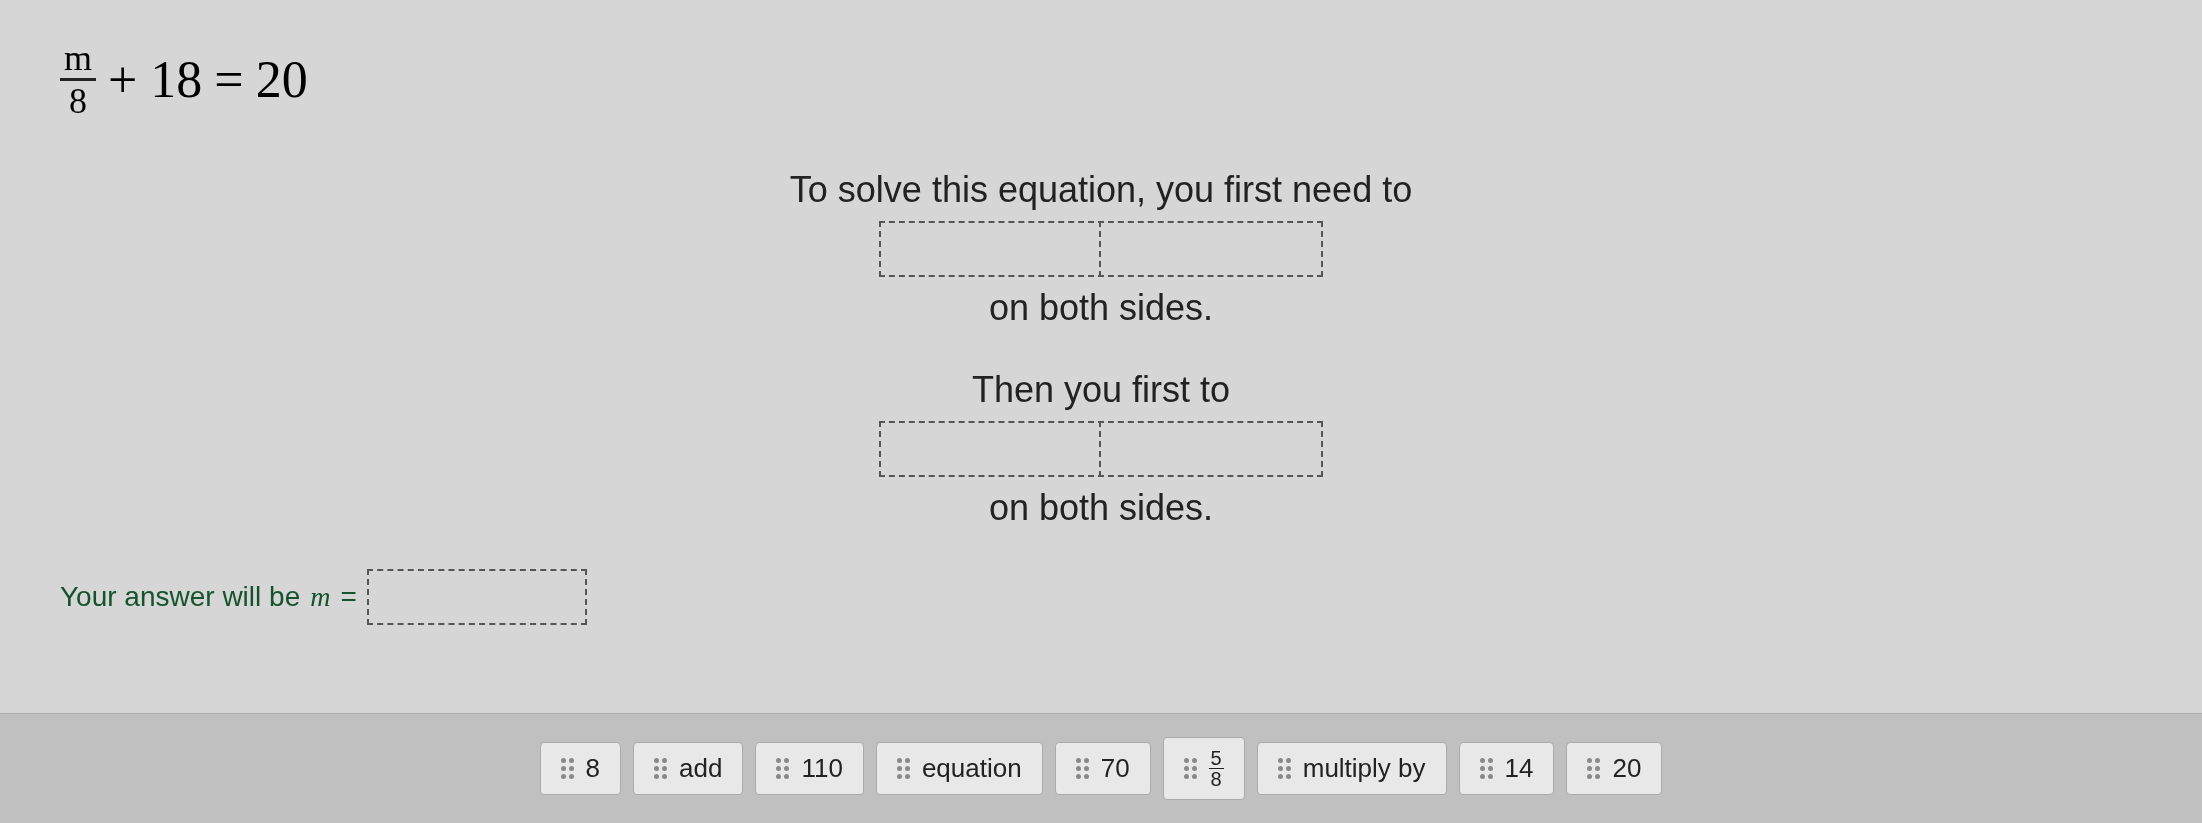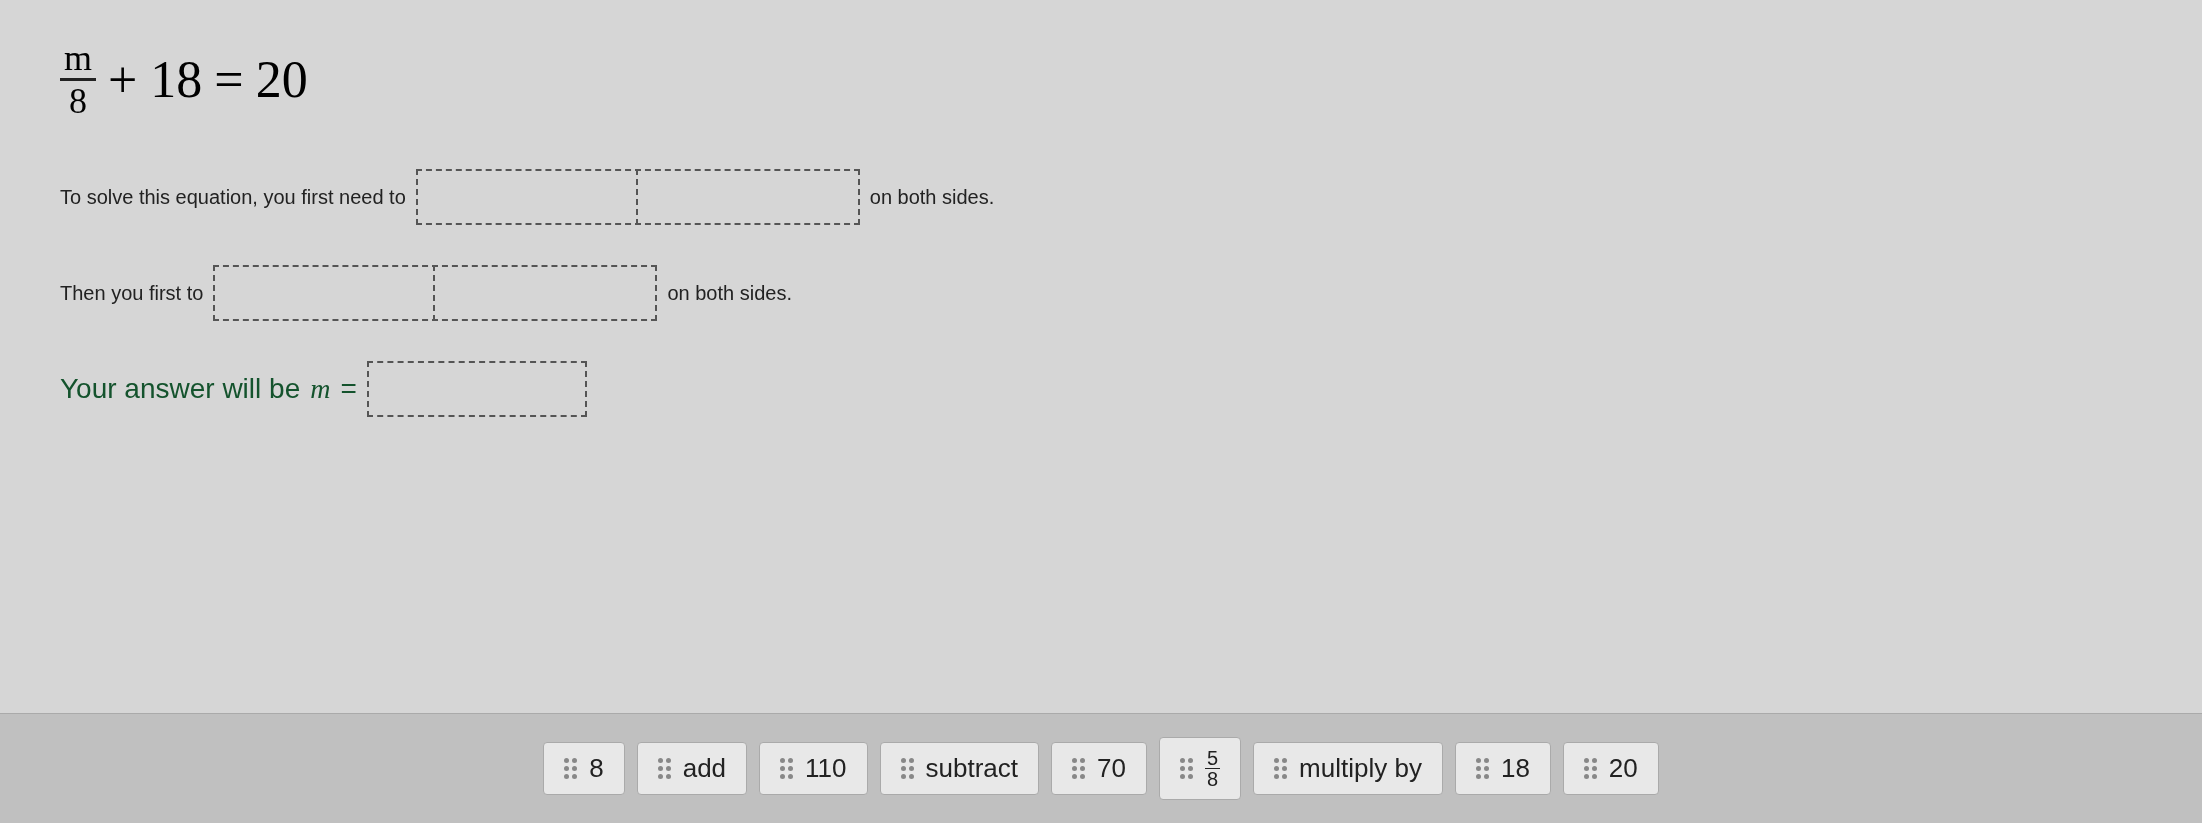--- a/index.html
+++ b/index.html
@@ -49,25 +49,26 @@
     }
 
     .fraction .denominator {
       font-size: 36px;
       padding-top: 2px;
     }
 
     .instruction-line {
       display: flex;
       align-items: center;
-      font-size: 20px;
+      font-size: 36px;
       color: #222;
       margin-bottom: 40px;
       gap: 10px;
       font-family: Arial, sans-serif;
+      flex-direction: column;
     }
 
     .drop-zone-group {
       display: flex;
       align-items: center;
       border: 2px dashed #555;
       background: transparent;
       height: 56px;
     }
 
@@ -247,21 +248,21 @@
     </div>
     <div class="drag-tile">
       <div class="dots">
         <span></span>
         <span></span>
         <span></span>
         <span></span>
         <span></span>
         <span></span>
       </div>
-      <span>subtract</span>
+      <span>equation</span>
     </div>
     <div class="drag-tile">
       <div class="dots">
         <span></span>
         <span></span>
         <span></span>
         <span></span>
         <span></span>
         <span></span>
       </div>
@@ -294,21 +295,21 @@
     </div>
     <div class="drag-tile">
       <div class="dots">
         <span></span>
         <span></span>
         <span></span>
         <span></span>
         <span></span>
         <span></span>
       </div>
-      <span>18</span>
+      <span>14</span>
     </div>
     <div class="drag-tile">
       <div class="dots">
         <span></span>
         <span></span>
         <span></span>
         <span></span>
         <span></span>
         <span></span>
       </div>

